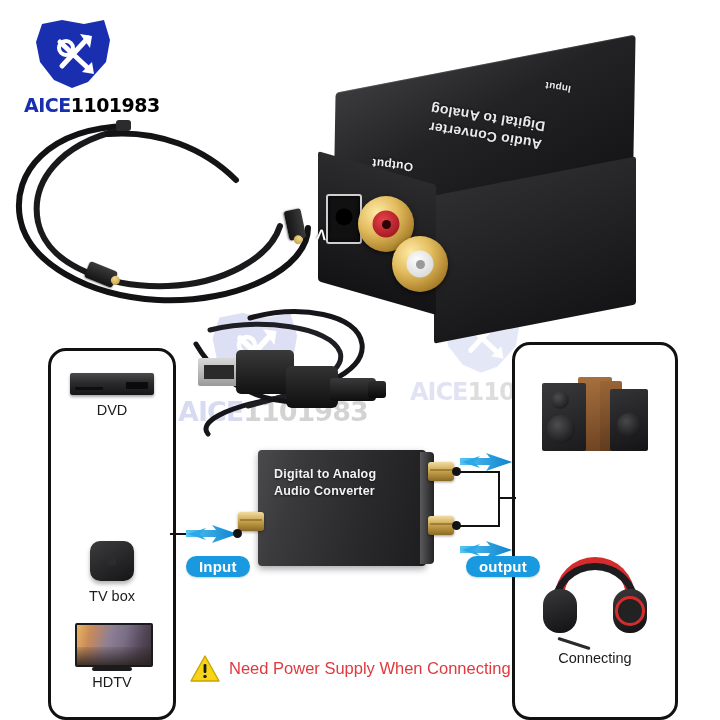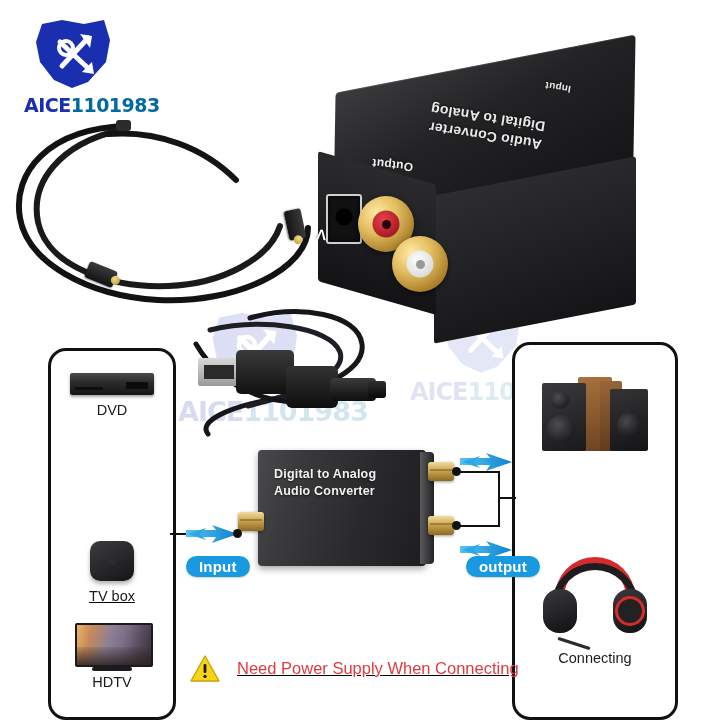--- a/index.html
+++ b/index.html
@@ -10,21 +10,21 @@
     overflow:hidden;
     position:relative;
   }
   .stage{position:absolute;left:0;top:0;width:720px;height:720px;overflow:hidden;background:#fff;}
 
   
   .brand{position:absolute;left:18px;top:18px;width:130px;height:100px;}
   .brand-mark{position:absolute;left:14px;top:0;width:84px;height:74px;}
   .brand-text{position:absolute;left:6px;top:76px;font-size:19px;font-weight:bold;letter-spacing:-0.5px;white-space:nowrap;font-family:"DejaVu Sans",sans-serif;}
   .brand-a{color:#1a2fb0;}
-  .brand-n{color:#0369a1;}
+  .brand-n{color:#000000;}
 
   
   .wm{position:absolute;opacity:.17;pointer-events:none;}
   .wm .wm-mark{position:absolute;left:0;top:0;}
   .wm .wm-text{position:absolute;font-weight:bold;white-space:nowrap;font-family:"DejaVu Sans",sans-serif;}
   .wm1{left:170px;top:310px;width:190px;height:140px;}
   .wm1 .wm-mark{left:38px;top:0;width:96px;height:86px;}
   .wm1 .wm-text{left:8px;top:86px;font-size:27px;letter-spacing:-1px;}
   .wm2{left:410px;top:300px;width:170px;height:130px;opacity:.13;}
   .wm2 .wm-mark{left:30px;top:0;width:86px;height:78px;}
@@ -140,21 +140,21 @@
   .arrow{position:absolute;height:18px;width:52px;}
   .arrow svg{display:block;}
   .wire{position:absolute;background:#111;}
   .dot{position:absolute;width:9px;height:9px;border-radius:50%;background:#111;}
 
   .pill{position:absolute;background:#199ae0;color:#fff;border-radius:11px;
     padding:2px 13px;font-size:15px;font-weight:bold;letter-spacing:.2px;
     font-family:"Liberation Sans",sans-serif;box-shadow:0 1px 2px rgba(0,0,0,.2);}
 
   
-  .warn{position:absolute;left:190px;top:655px;display:flex;align-items:center;gap:17px;text-decoration:underline;}
+  .warn{position:absolute;left:190px;top:655px;display:flex;align-items:center;gap:9px;}
   .warn-tri{width:30px;height:27px;position:relative;}
   .warn-txt{color:#e0393e;font-size:16.5px;white-space:nowrap;font-family:"Liberation Sans",sans-serif;}
 </style>
 </head>
 <body>
 
 <div class="stage">
 
   <div class="brand">
     <div class="brand-mark">
@@ -235,21 +235,21 @@
     <div class="usb-body"></div>
     <div class="dc-body"></div>
     <div class="dc-barrel"></div>
   </div>
 
   <div class="panel panel-left">
     <div class="cell" style="top:22px;">
       <span class="thumb dvd"></span>
       <div class="cell-label">DVD</div>
     </div>
-    <div class="cell" style="top:190px;text-decoration:underline;">
+    <div class="cell" style="top:190px;">
       <span class="thumb tvbox"></span>
       <div class="cell-label">TV box</div>
     </div>
     <div class="cell" style="top:272px;">
       <span class="thumb hdtv">
         <span class="hdtv-screen"></span><span class="hdtv-stand"></span>
       </span>
       <div class="cell-label">HDTV</div>
     </div>
   </div>

